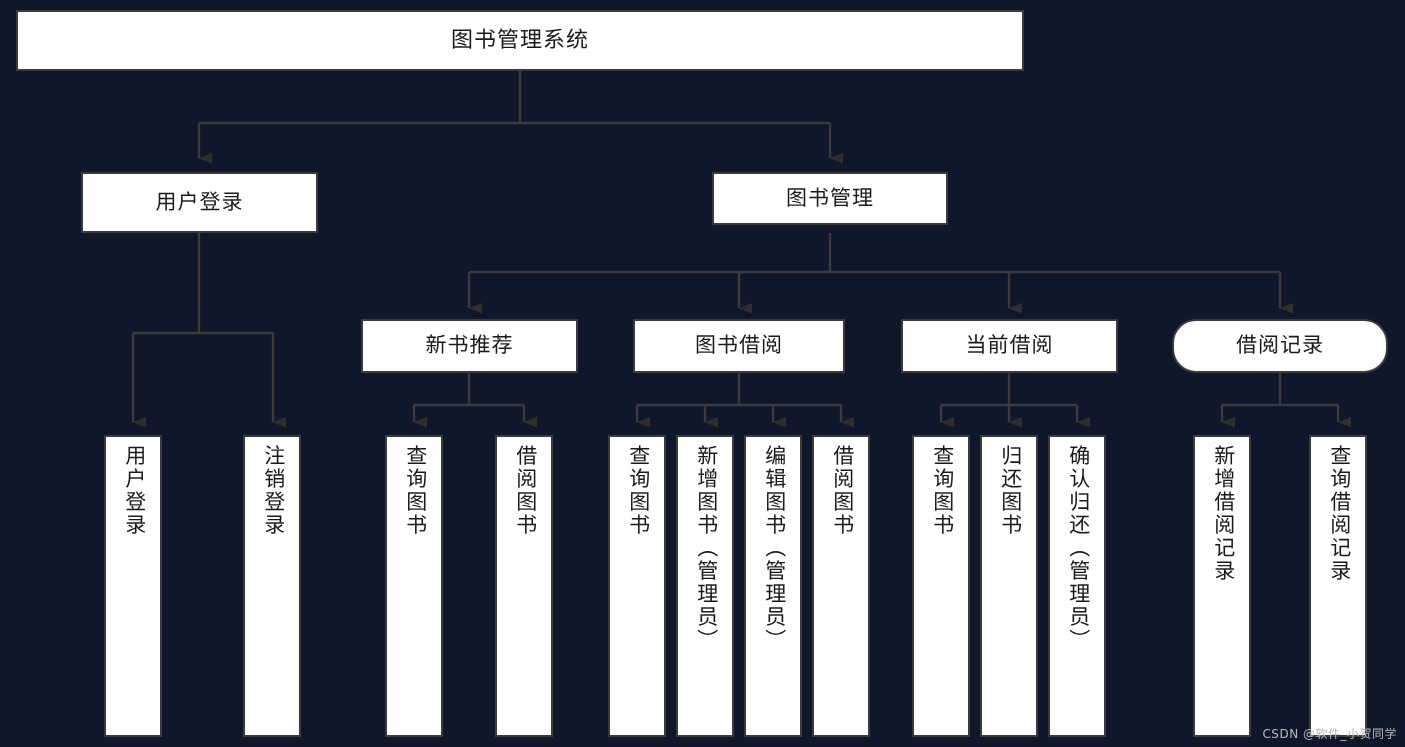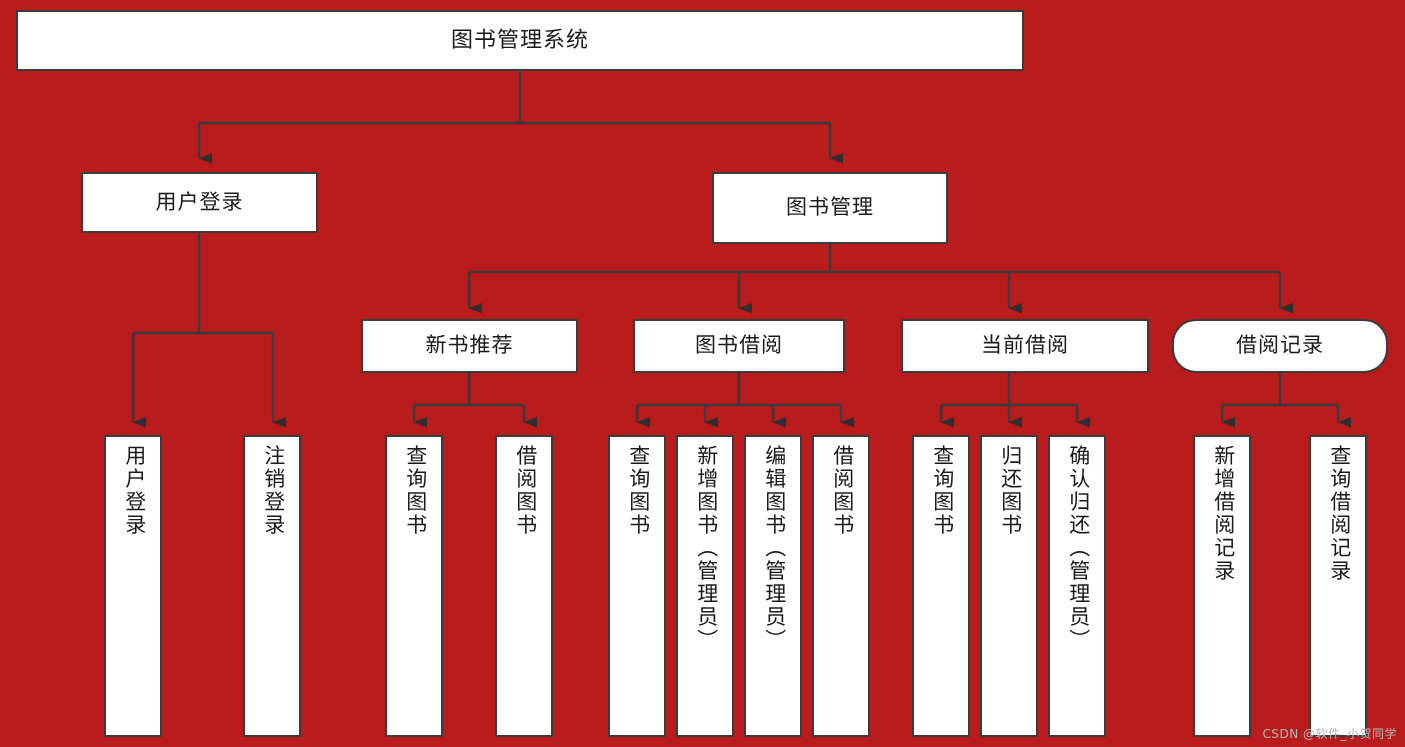--- a/index.html
+++ b/index.html
@@ -8,21 +8,21 @@
     padding: 0;
     background: #ffffff;
   }
   body {
     font-family: "DejaVu Sans", "Liberation Sans", sans-serif;
   }
   #canvas {
     position: relative;
     width: 1405px;
     height: 747px;
-    background: #b91c1c;
+    background: #0f172a;
     overflow: hidden;
   }
   #edges {
     position: absolute;
     left: 0;
     top: 0;
     width: 1405px;
     height: 747px;
     pointer-events: none;
   }
@@ -128,33 +128,33 @@
   </svg>
 
   <div class="node horiz root" style="left:16px; top:10px; width:1008px; height:61px;">
     <span>图书管理系统</span>
   </div>
 
   <div class="node horiz" style="left:81px; top:172px; width:237px; height:61px;">
     <span>用户登录</span>
   </div>
 
-  <div class="node horiz" style="left:712px; top:172px; width:236px; height:72px;">
+  <div class="node horiz" style="left:712px; top:172px; width:236px; height:53px;">
     <span>图书管理</span>
   </div>
 
   <div class="node horiz" style="left:633px; top:319px; width:212px; height:54px;">
     <span>图书借阅</span>
   </div>
 
   <div class="node horiz" style="left:361px; top:319px; width:217px; height:54px;">
     <span>新书推荐</span>
   </div>
 
-  <div class="node horiz" style="left:901px; top:319px; width:248px; height:54px;">
+  <div class="node horiz" style="left:901px; top:319px; width:217px; height:54px;">
     <span>当前借阅</span>
   </div>
 
   <div class="node horiz" style="left:1172px; top:319px; width:216px; height:54px;border-radius:24px;">
     <span>借阅记录</span>
   </div>
 
   <div class="node leaf" style="left:104px; top:435px; width:58px; height:302px;">
     <span class="vtext">用户登录</span>
   </div>

